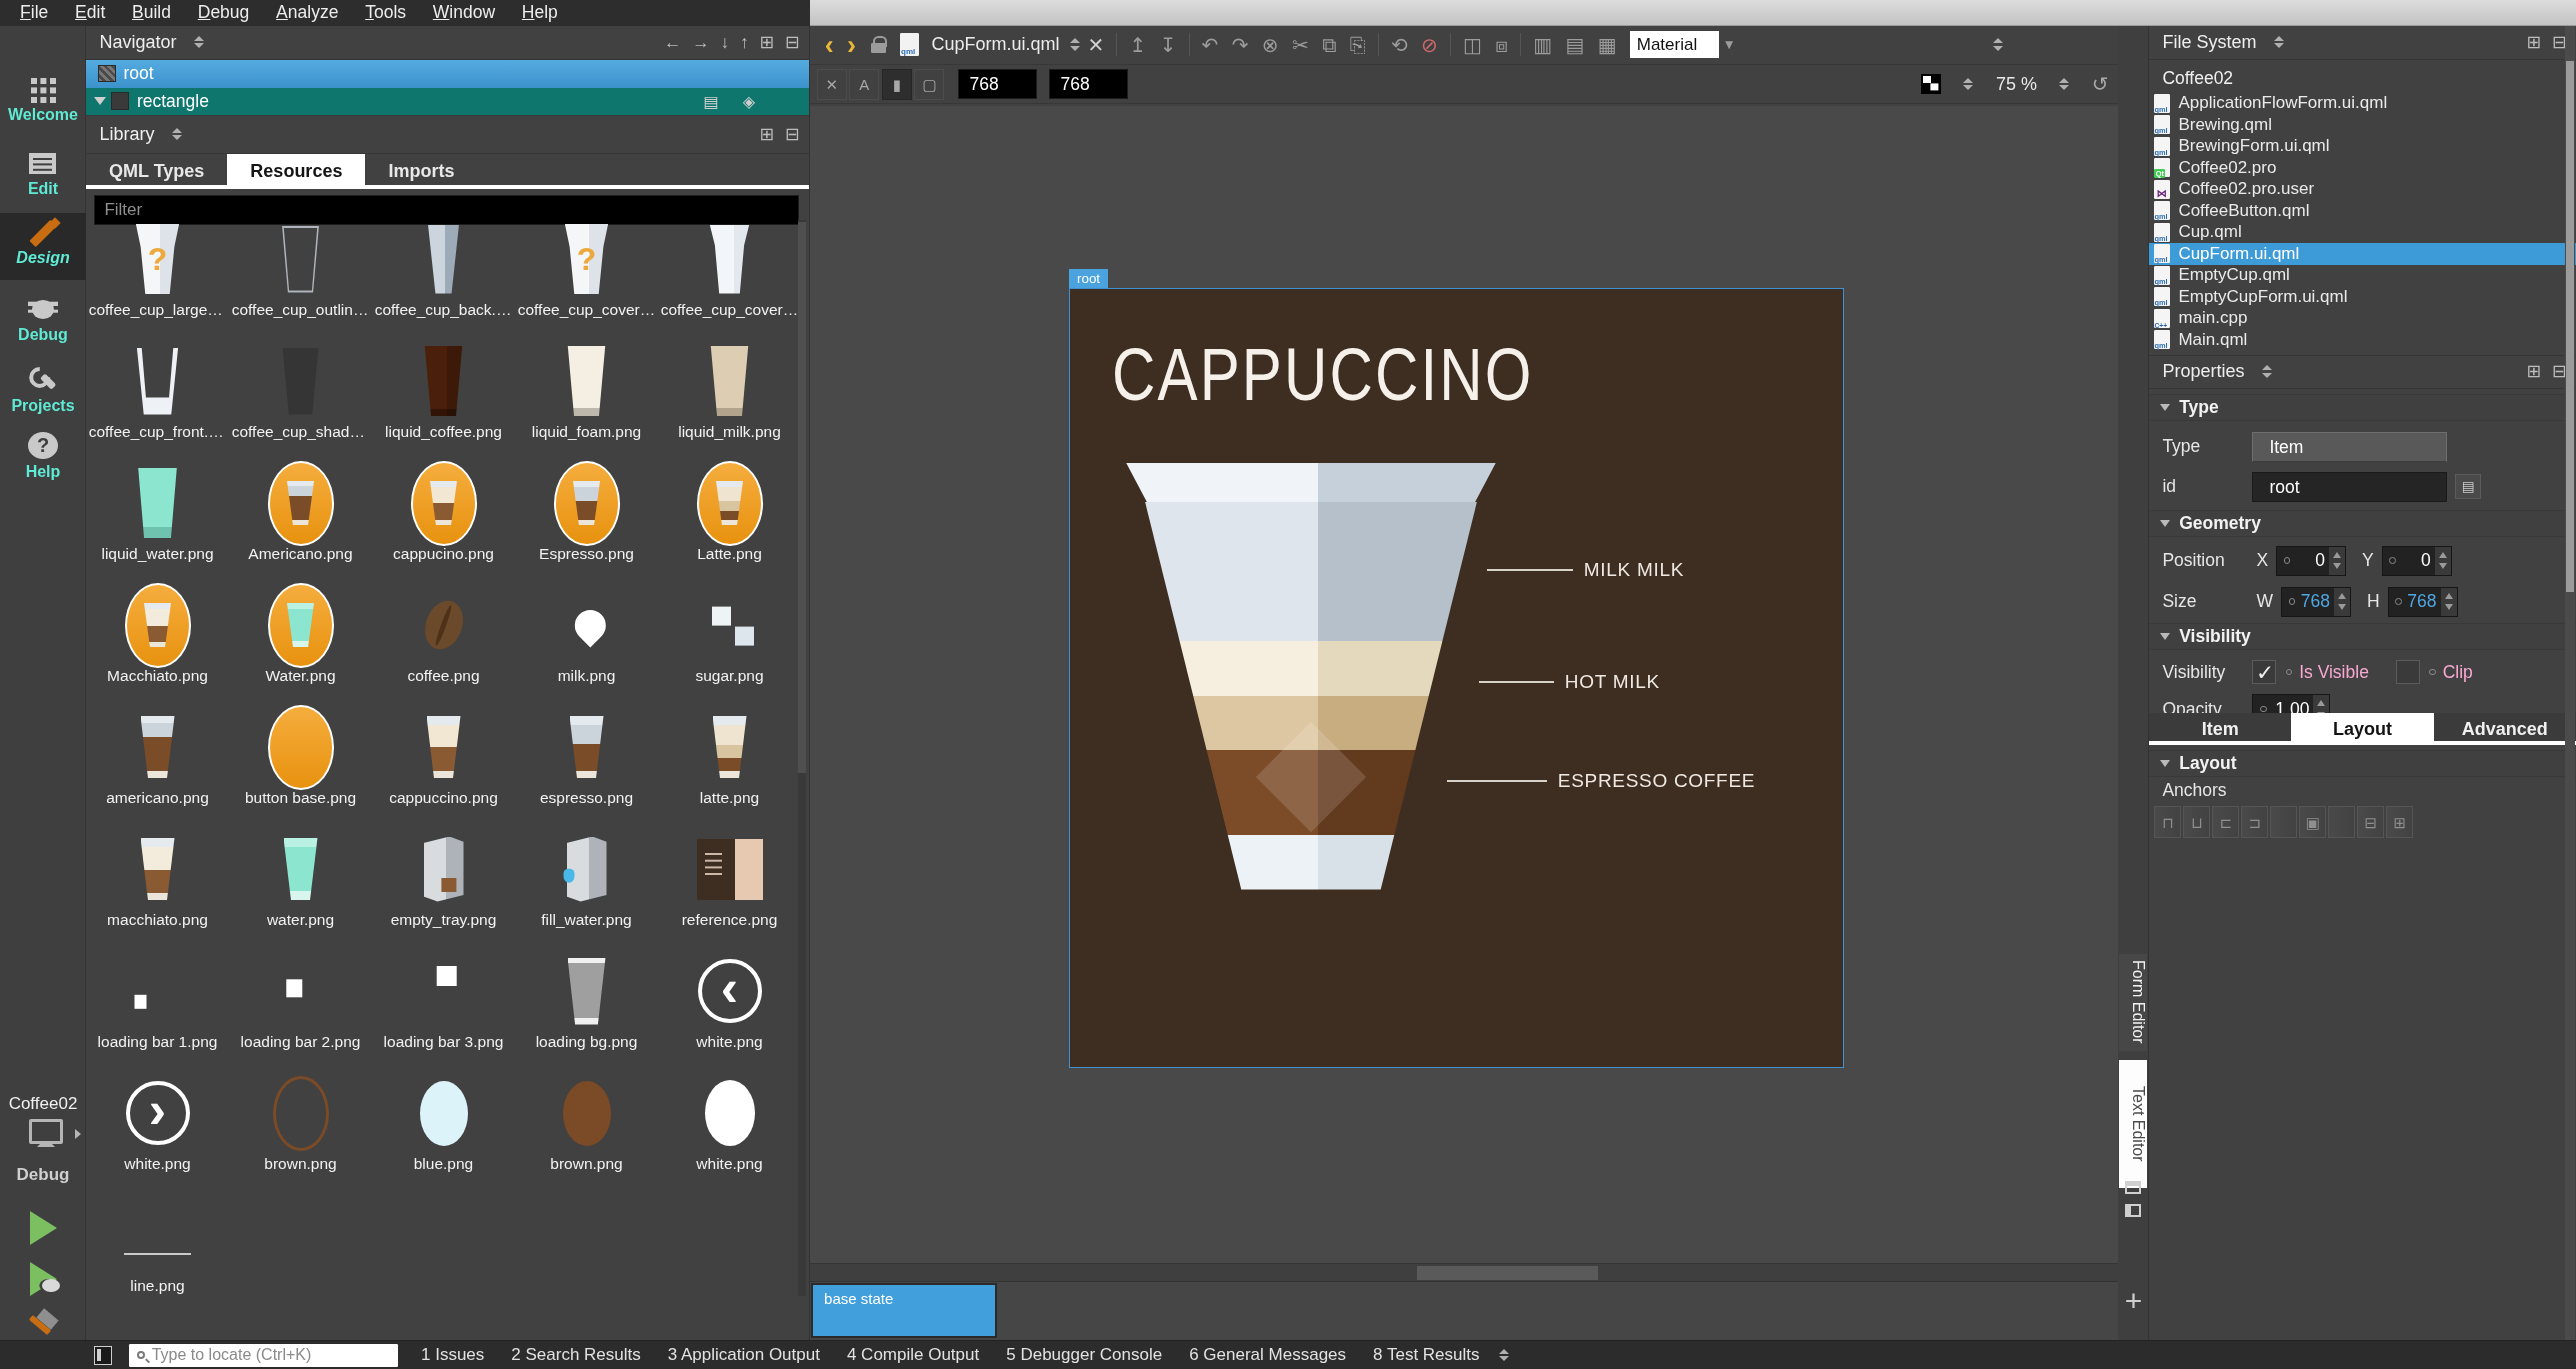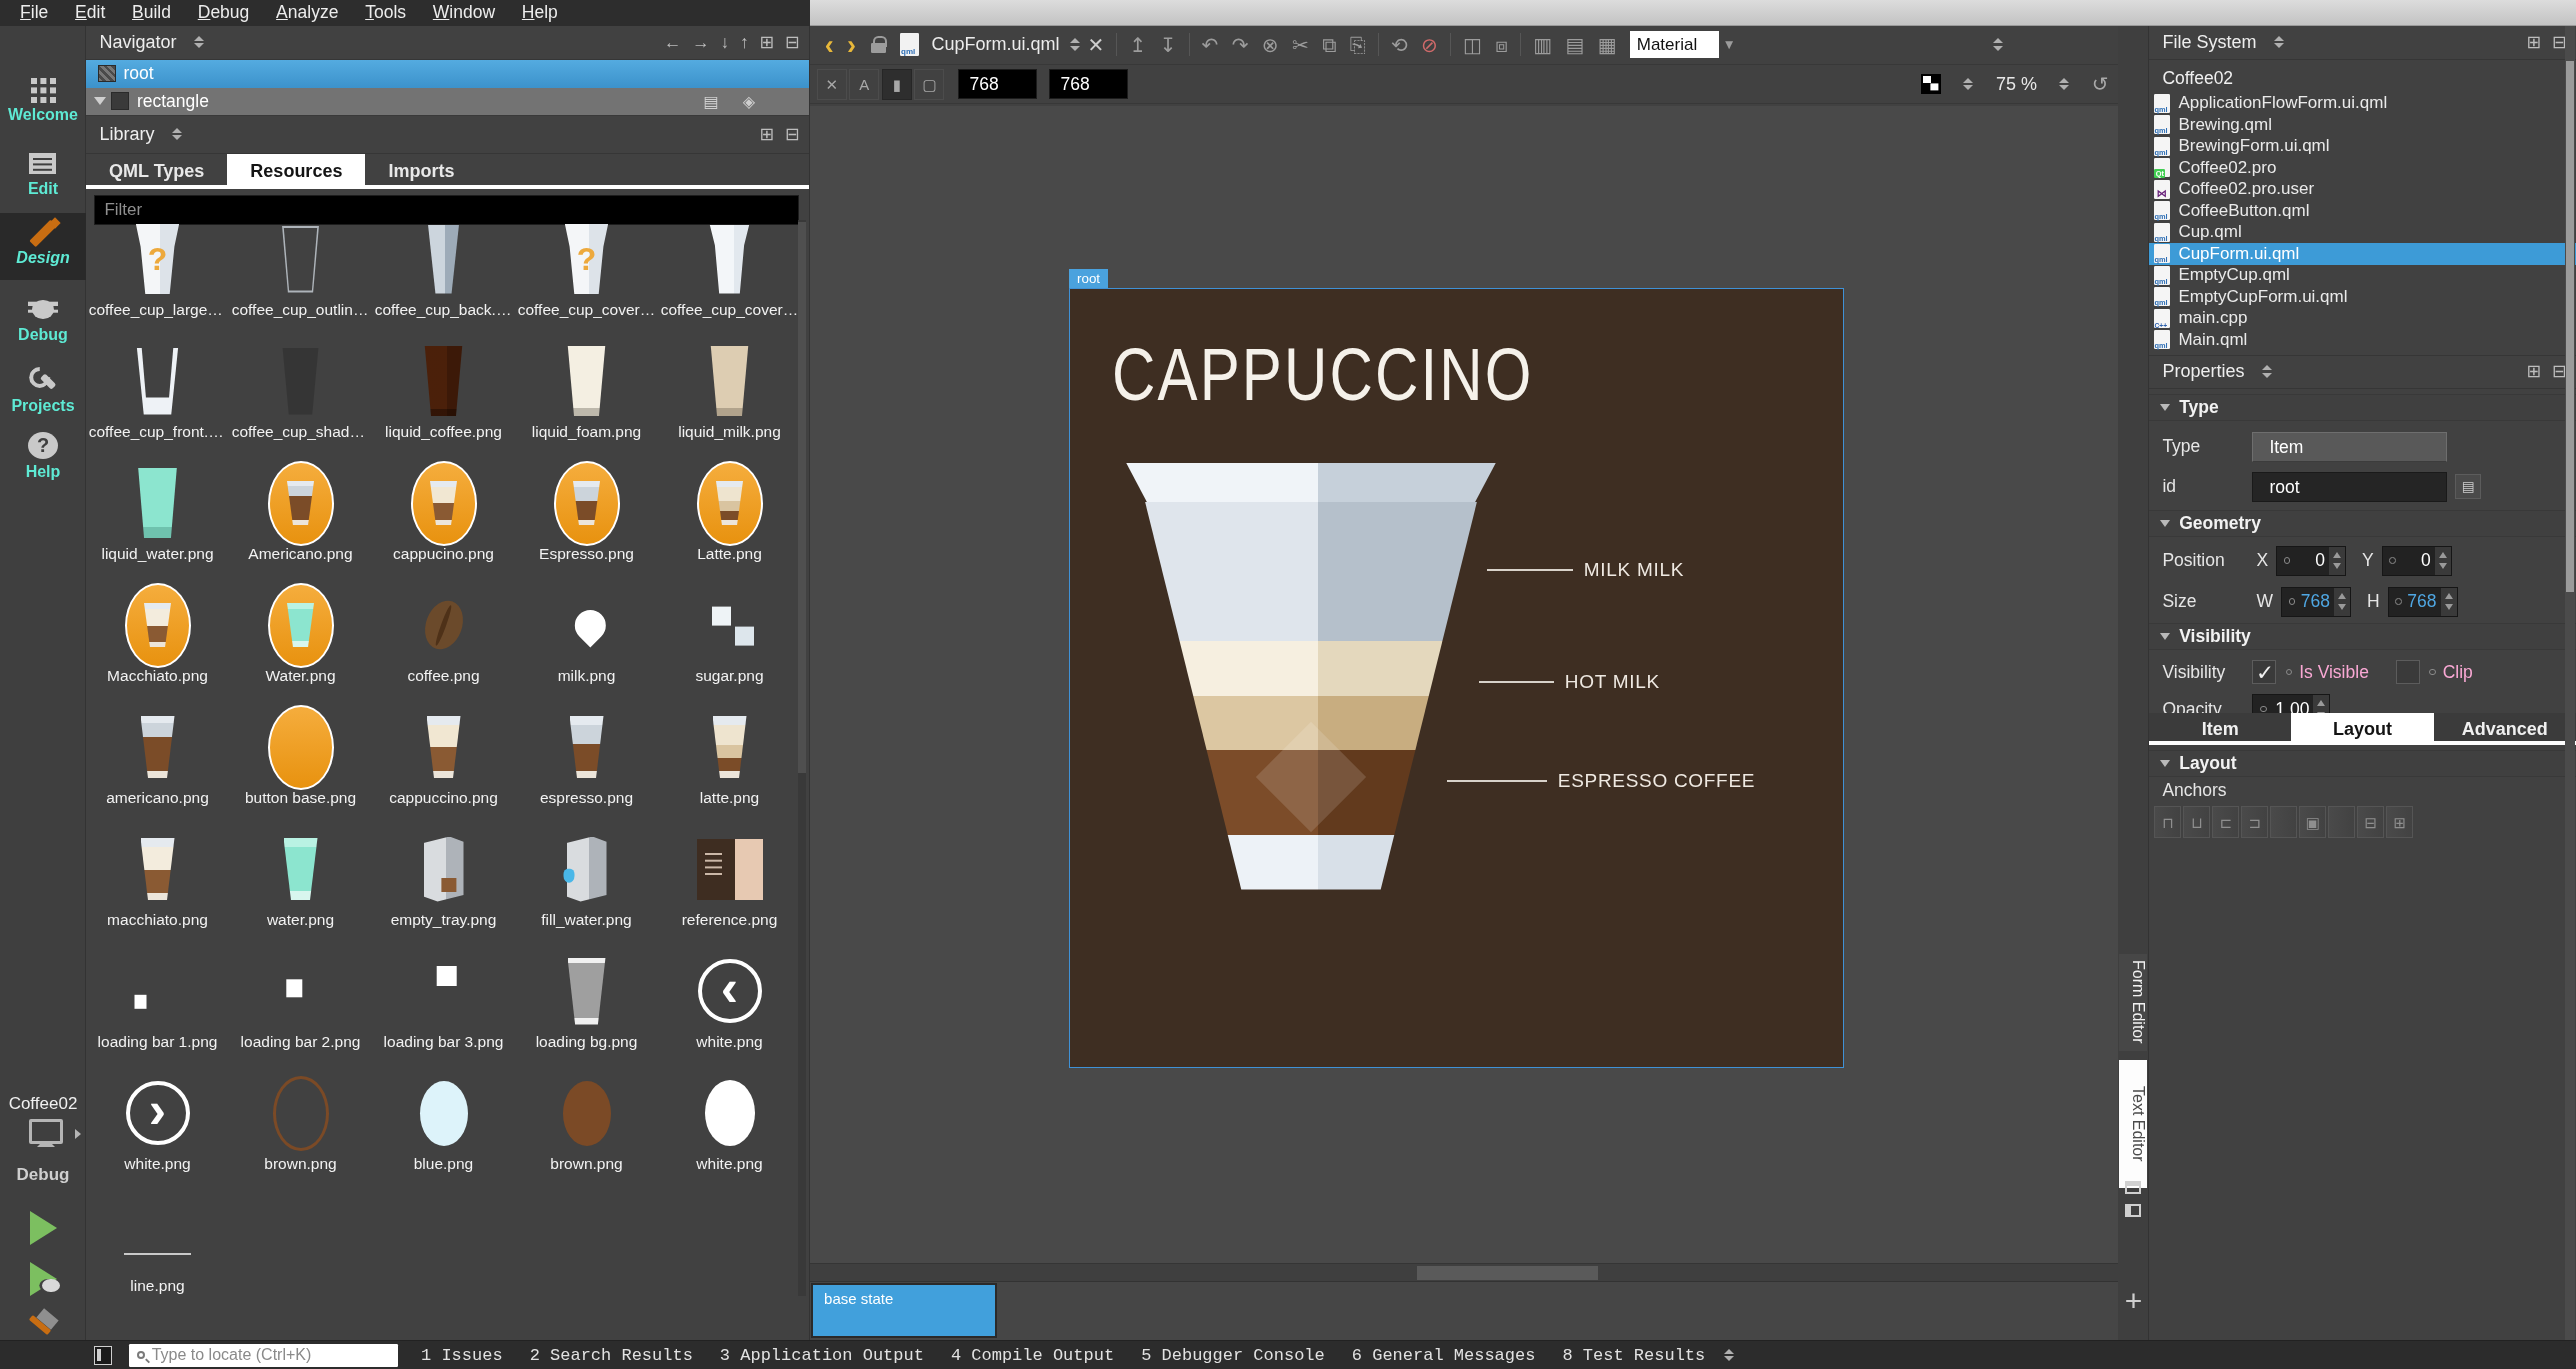--- a/index.html
+++ b/index.html
@@ -56,21 +56,21 @@
   .spinner::before { content:""; position:absolute; left:0; top:1.3px; border-bottom:5.4px solid #b0b0b0; border-left:5.4px solid transparent; border-right:5.4px solid transparent; }
   .spinner::after { content:""; position:absolute; left:0; bottom:1.3px; border-top:5.4px solid #b0b0b0; border-left:5.4px solid transparent; border-right:5.4px solid transparent; }
   .hdr-icons { margin-left:auto; margin-right:9.4px; display:flex; gap:10.8px; }
   .hdr-ico { font-size:17.5px; color:#bdbdbd; line-height:31px; }
 
   
   .left-panel { position:absolute; left:86px; top:25.6px; width:724px; height:1315px; background:#414141; border-right:1.3px solid #333; }
   .nav-header { top:0; height:34px; }
   .nav-row { position:absolute; left:0; width:100%; height:28px; display:flex; align-items:center; font-size:17.5px; color:#fff; }
   .nav-row.root { top:34px; background:linear-gradient(#54abe0,#3c92cb); }
-  .nav-row.rect { top:62px; background:#737373; border-bottom:1.3px solid #393939;align-items:center; }
+  .nav-row.rect { top:62px; background:#0f766e; border-bottom:1.3px solid #393939;align-items:center; }
   .nav-caret { width:0; height:0; border-top:8px solid #cfcfcf; border-left:6px solid transparent; border-right:6px solid transparent; margin:0 5.4px 0 8px; }
   .nav-thumb { width:17.5px; height:17.5px; background:repeating-linear-gradient(45deg,#777 0 2.7px,#4a4a4a 2.7px 5.4px); border:1.3px solid #2a2a2a; margin-right:8px; }
   .nav-thumb.plain { background:#3a3a3a; }
   .nav-row .nav-right { margin-left:auto; margin-right:54px; display:flex; gap:24px; font-size:16px; color:#cfcfcf; }
   .lib-header { top:90px; height:38px; }
   .lib-tabs { position:absolute; left:0; top:128px; width:100%; height:35px; background:#414141; display:flex; border-bottom:4px solid #fff; }
   .lib-tab { padding:0 23px; font-size:18px; font-weight:bold; color:#e8e8e8; line-height:35px; }
   .lib-tab.active { background:#fff; color:#141414; }
   .lib-filter { position:absolute; left:8px; top:169px; width:705px; height:30px; background:#000; border:0.7px solid #1d1d1d; color:#8f8f8f; font-size:17px; padding-left:9.4px; }
   .lib-filter::placeholder { color:#8f8f8f; }
@@ -249,21 +249,21 @@
 
   
   .status-bar { position:absolute; left:0; top:1340px; width:2576px; height:29px; background:#2c2c2c; border-top:1.3px solid #222; display:flex; align-items:center; }
   .status-mini-ico { width:17.5px; height:19px; border:1.3px solid #cfcfcf; background:#1a1a1a; margin-left:94px; flex:none; position:relative; }
   .status-mini-ico::after { content:""; position:absolute; left:2px; top:2px; width:4px; height:12px; background:#cfcfcf; }
   .locator { position:relative; width:269px; height:23px; background:#fff; border-radius:1.3px; margin-left:17.5px; flex:none; display:flex; align-items:center; }
   .locator .mag { width:8px; height:8px; border:2px solid #7a7a7a; border-radius:50%; margin-left:8px; position:relative; flex:none; }
   .locator .mag::after { content:""; position:absolute; left:6px; top:7.4px; width:5.4px; height:2px; background:#7a7a7a; transform:rotate(45deg); }
   .locator input { border:none; outline:none; flex:1; font-size:16px; color:#333; padding-left:6.7px; font-family:inherit; background:transparent; }
   .locator input::placeholder { color:#8a8a8a; }
-  .out-tabs { display:flex; align-items:flex-start; gap:27px; margin-left:23px;font-family:Liberation Mono, monospace; }
+  .out-tabs { display:flex; align-items:flex-start; gap:27px; margin-left:23px; }
   .out-tab { font-size:17px; color:#e2e2e2; white-space:nowrap; }
   .statusbar-spin { margin-left:19px; }
 </style>
 </head>
 <body>
 
 <div id="root">
 
   <div class="topbar">
     <div class="topbar-left">

